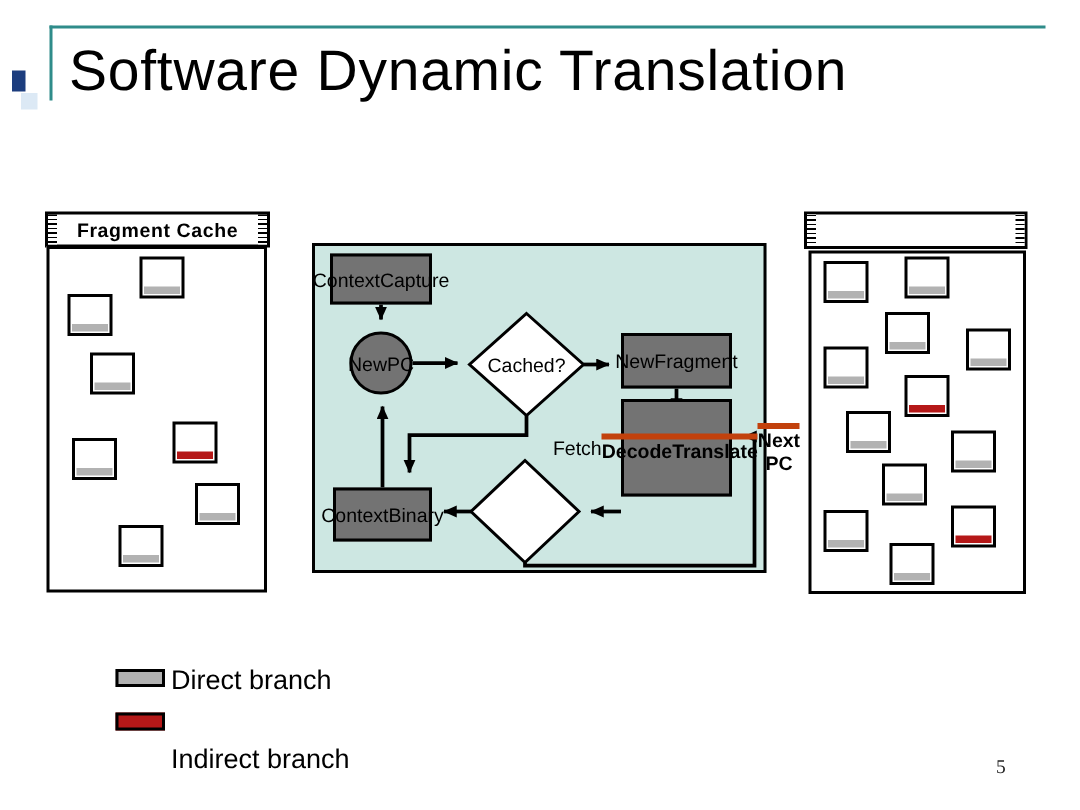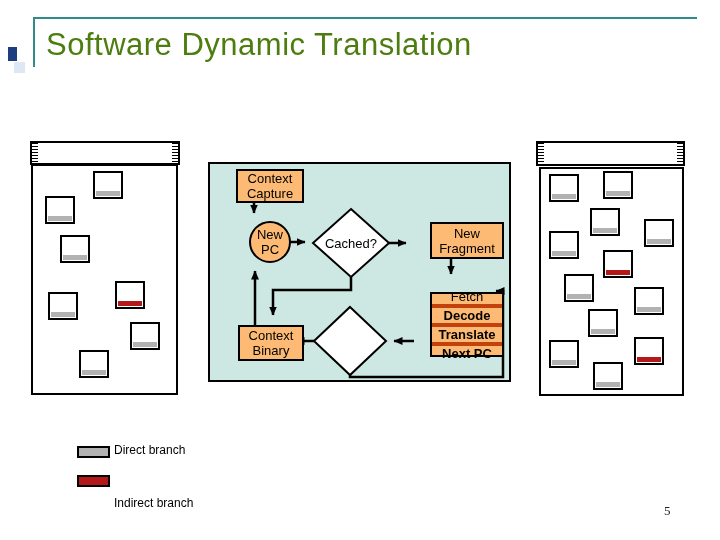--- a/index.html
+++ b/index.html
@@ -6,22 +6,22 @@
   body{
     width:720px;height:540px;position:relative;overflow:hidden;
     background:#ffffff;font-family:"Liberation Sans",sans-serif;color:#000;
   }
   
   .accent-top{position:absolute;left:33px;top:17px;width:664px;height:2px;background:#2f8c8a;}
   .accent-left{position:absolute;left:33px;top:17px;width:2px;height:50px;background:#2f8c8a;}
   .sq-navy{position:absolute;left:8px;top:47px;width:9px;height:14px;background:#1c3d7e;}
   .sq-light{position:absolute;left:14px;top:62px;width:11px;height:11px;background:#dce9f5;}
   .slide-title{
-    position:absolute;left:46px;top:27px;font-size:31px;letter-spacing:.5px;
-    color:#4d7c0f;white-space:nowrap;
+    position:absolute;left:46px;top:27px;font-size:38px;letter-spacing:.5px;
+    color:#000000;white-space:nowrap;
   }
   
   .panel-header{
     position:absolute;background:#fff;border:2px solid #000;box-sizing:border-box;
     display:flex;align-items:center;justify-content:center;
     font-weight:bold;font-size:13px;letter-spacing:.4px;
   }
   .hatch{position:absolute;top:0;bottom:0;width:6px;
     background:repeating-linear-gradient(to bottom,#000 0,#000 1px,#fff 1px,#fff 3px);}
   .hatch.left{left:0;} .hatch.right{right:0;}
@@ -43,59 +43,60 @@
   .translator{
     position:absolute;left:208px;top:162px;width:303px;height:220px;
     background:#cde7e2;border:2px solid #000;box-sizing:border-box;
   }
   .translator svg{position:absolute;left:-2px;top:-2px;width:303px;height:220px;}
   .t-title{
     position:absolute;left:150px;top:15px;width:145px;text-align:center;
     font-weight:bold;font-size:13px;letter-spacing:.3px;
   }
   .node{
-    position:absolute;background:#fdba74;border:2px solid #000;box-sizing:border-box;
-    display:flex;flex-direction:column;align-items:center;justify-content:center;
-    font-size:13px;line-height:15px;text-align:center;margin-left:16px;
+    position:absolute;background:#737373;border:2px solid #000;box-sizing:border-box;
+    display:flex;flex-direction:row;align-items:center;justify-content:center;
+    font-size:13px;line-height:15px;text-align:center;
   }
   .n-cc{left:10px;top:5px;width:68px;height:34px;}
   .n-pc{left:23px;top:57px;width:42px;height:42px;border-radius:50%;}
   .n-nf{left:204px;top:58px;width:74px;height:37px;}
   .n-cs{left:12px;top:161px;width:66px;height:36px;}
-  .n-fetch{left:204px;top:128px;width:74px;height:65px;padding:0;display:flex;}
+  .n-fetch{left:204px;top:102px;width:74px;height:65px;padding:0;display:flex;}
   .n-fetch .step{flex:1;display:flex;align-items:center;justify-content:center;width:100%;}
   .n-fetch .step + .step{border-top:4px solid #c2410c;font-weight:bold;}
   .d-label{
     position:absolute;width:80px;height:20px;display:flex;align-items:center;
     justify-content:center;font-size:13px;
   }
   .d-cached{left:101px;top:69px;}
   .d-finished{left:100px;top:167px;}
   
   .legend-swatch{position:absolute;width:29px;height:8px;border:2px solid #000;box-sizing:content-box;}
-  .legend-label{position:absolute;font-size:12px;}
+  .legend-label{position:absolute;font-size:18px;}
   #sw1{left:77px;top:446px;} #lb1{left:114px;top:443px;}
   #sw2{left:77px;top:475px;} #lb2{left:114px;top:496px;}
   
   .page-number{
     position:absolute;left:664px;top:503px;font-family:"Liberation Serif",serif;
     font-size:13px;color:#222;
   }
 </style>
 </head>
 <body>
 
 <div class="accent-top"></div>
 <div class="accent-left"></div>
 <div class="sq-navy"></div>
 <div class="sq-light"></div>
 <div class="slide-title">Software Dynamic Translation</div>
 
 <div class="panel-header" id="fc-header">
   <div class="hatch left"></div>
+  <span>Fragment Cache</span>
   <div class="hatch right"></div>
 </div>
 <div class="panel-body" id="fc-body">
     <div class="mini-box" style="left: 60px; top: 5px;">
       <div class="mini-bar bar-direct"></div>
     </div>
     <div class="mini-box" style="left: 12px; top: 30px;">
       <div class="mini-bar bar-direct"></div>
     </div>
     <div class="mini-box" style="left: 27px; top: 69px;">

